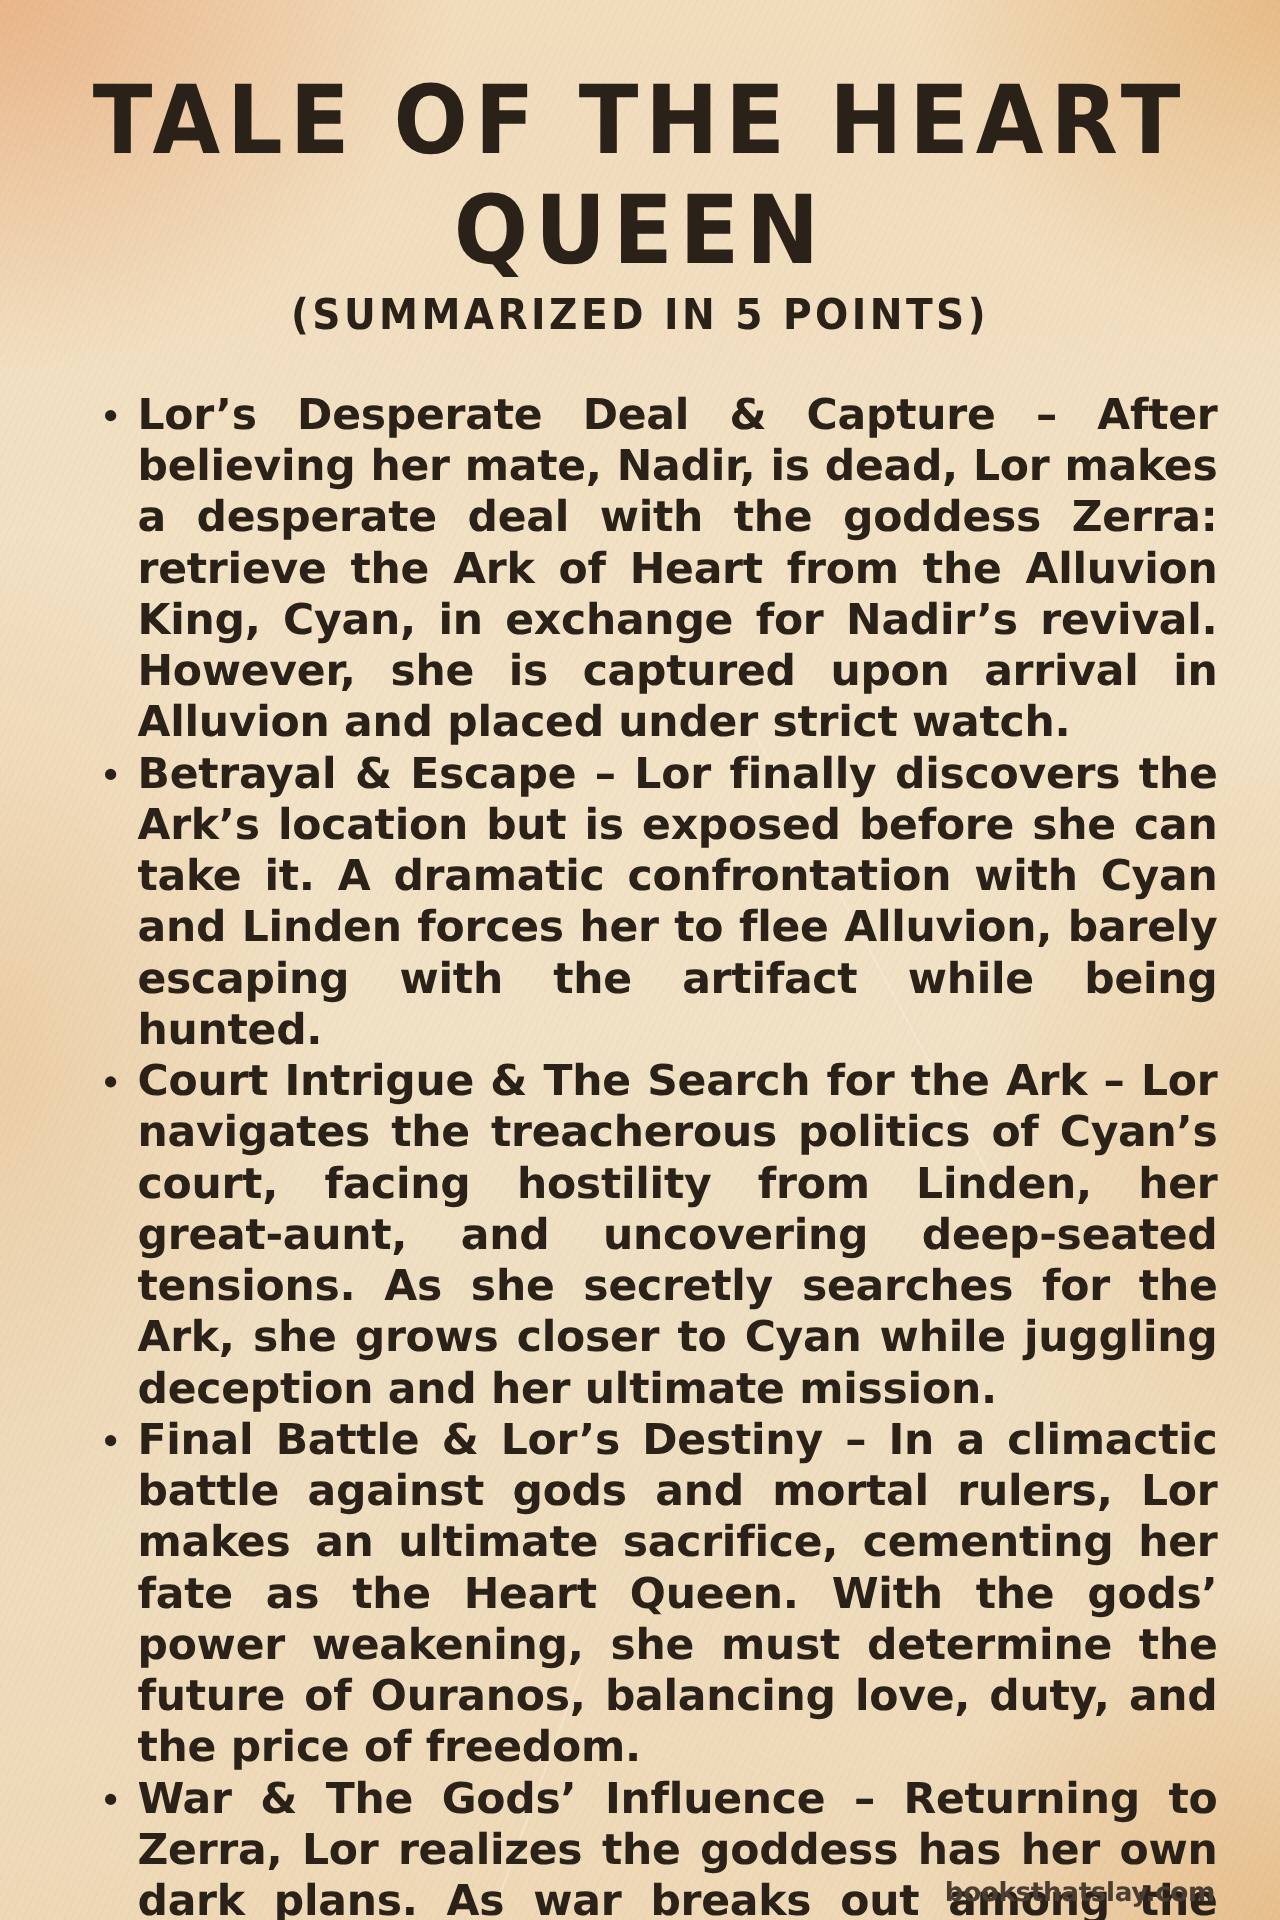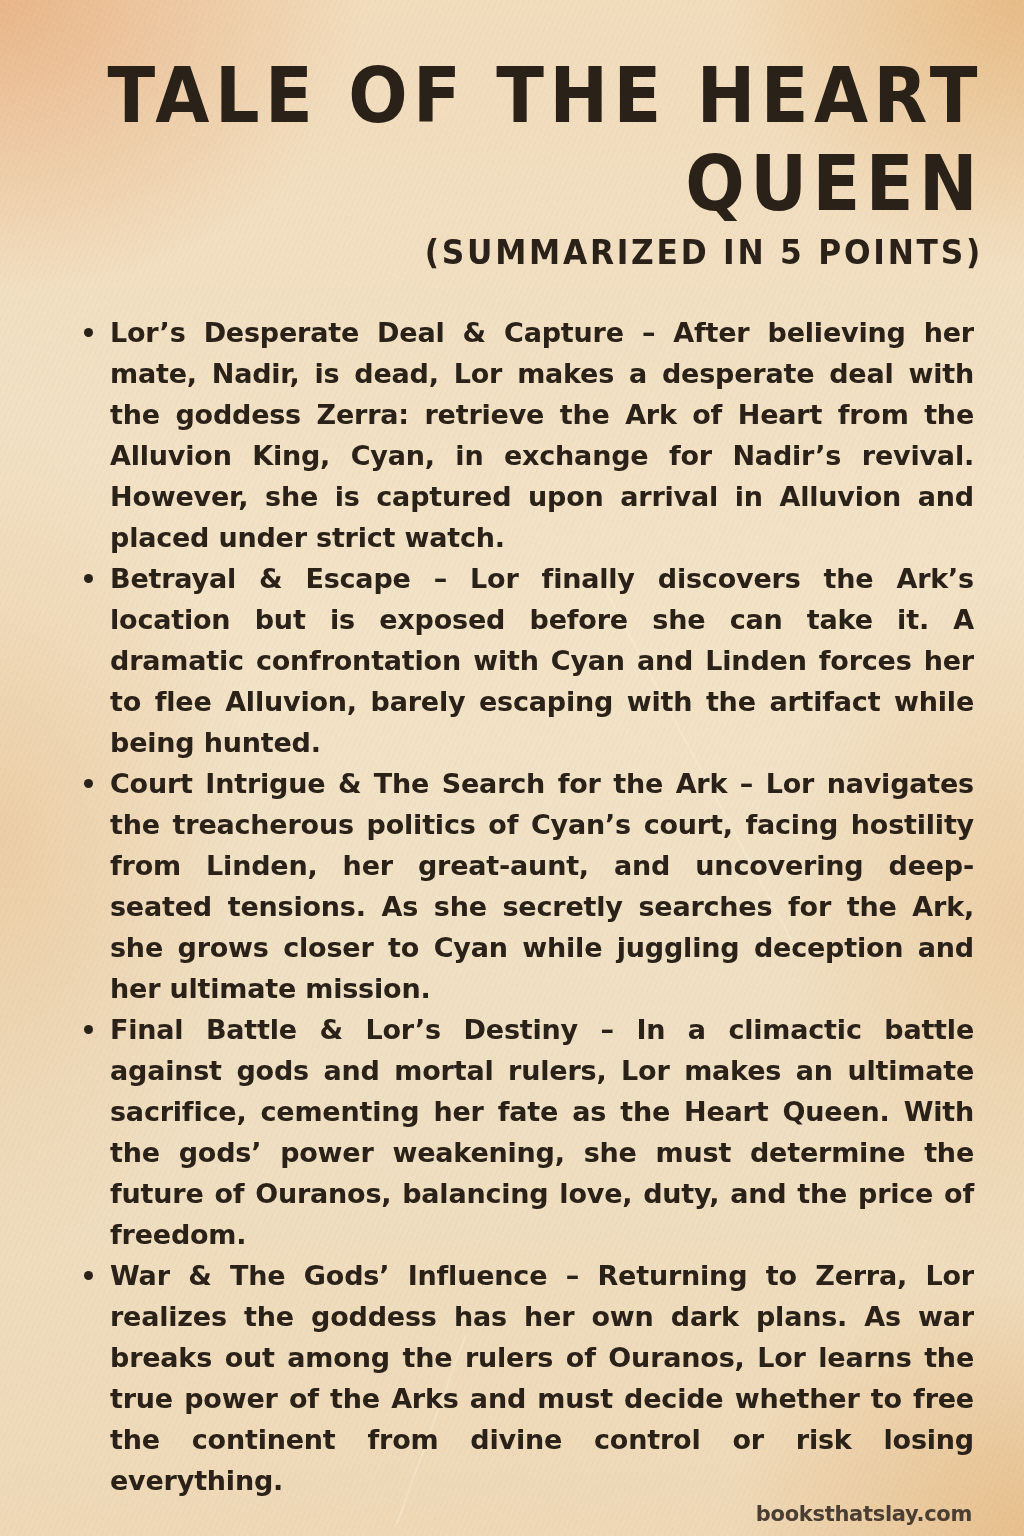--- a/index.html
+++ b/index.html
@@ -32,21 +32,21 @@
     .crease {
       position: absolute;
       pointer-events: none;
       background: rgba(255,250,235,0.25);
     }
     .header {
       position: absolute;
       top: 52px;
       left: 0;
       width: 1024px;
-      text-align: right;
+      text-align: center;
     }
     .title {
       margin: 0;
       font-family: "DejaVu Sans", sans-serif;
       font-weight: bold;
       font-size: 76px;
       line-height: 88px;
       letter-spacing: 6px;
       text-transform: uppercase;
       color: #2a2119;
@@ -70,21 +70,21 @@
       width: 896px;
       margin: 0;
       padding: 0;
       list-style: none;
     }
     .point {
       position: relative;
       padding-left: 32px;
       font-family: "DejaVu Sans", sans-serif;
       font-weight: bold;
-      font-size: 27px;
+      font-size: 34px;
       line-height: 41px;
       text-align: justify;
       color: #2a2119;
       letter-spacing: -0.2px;
     }
     .bullet {
       position: absolute;
       left: 6px;
       top: 16px;
       width: 9px;

